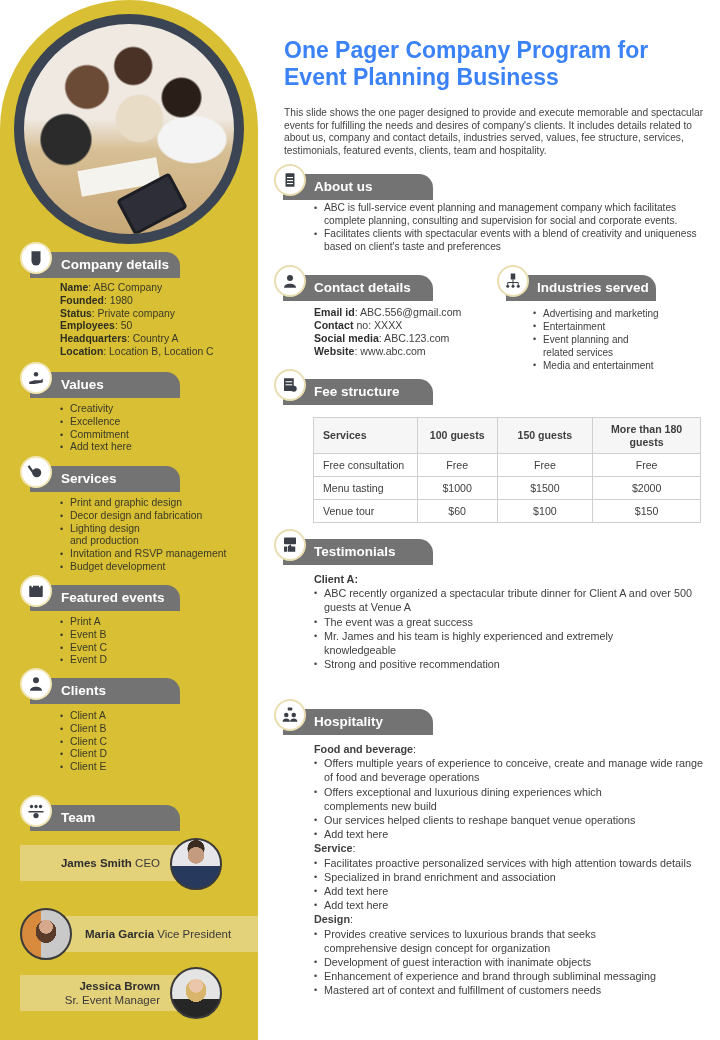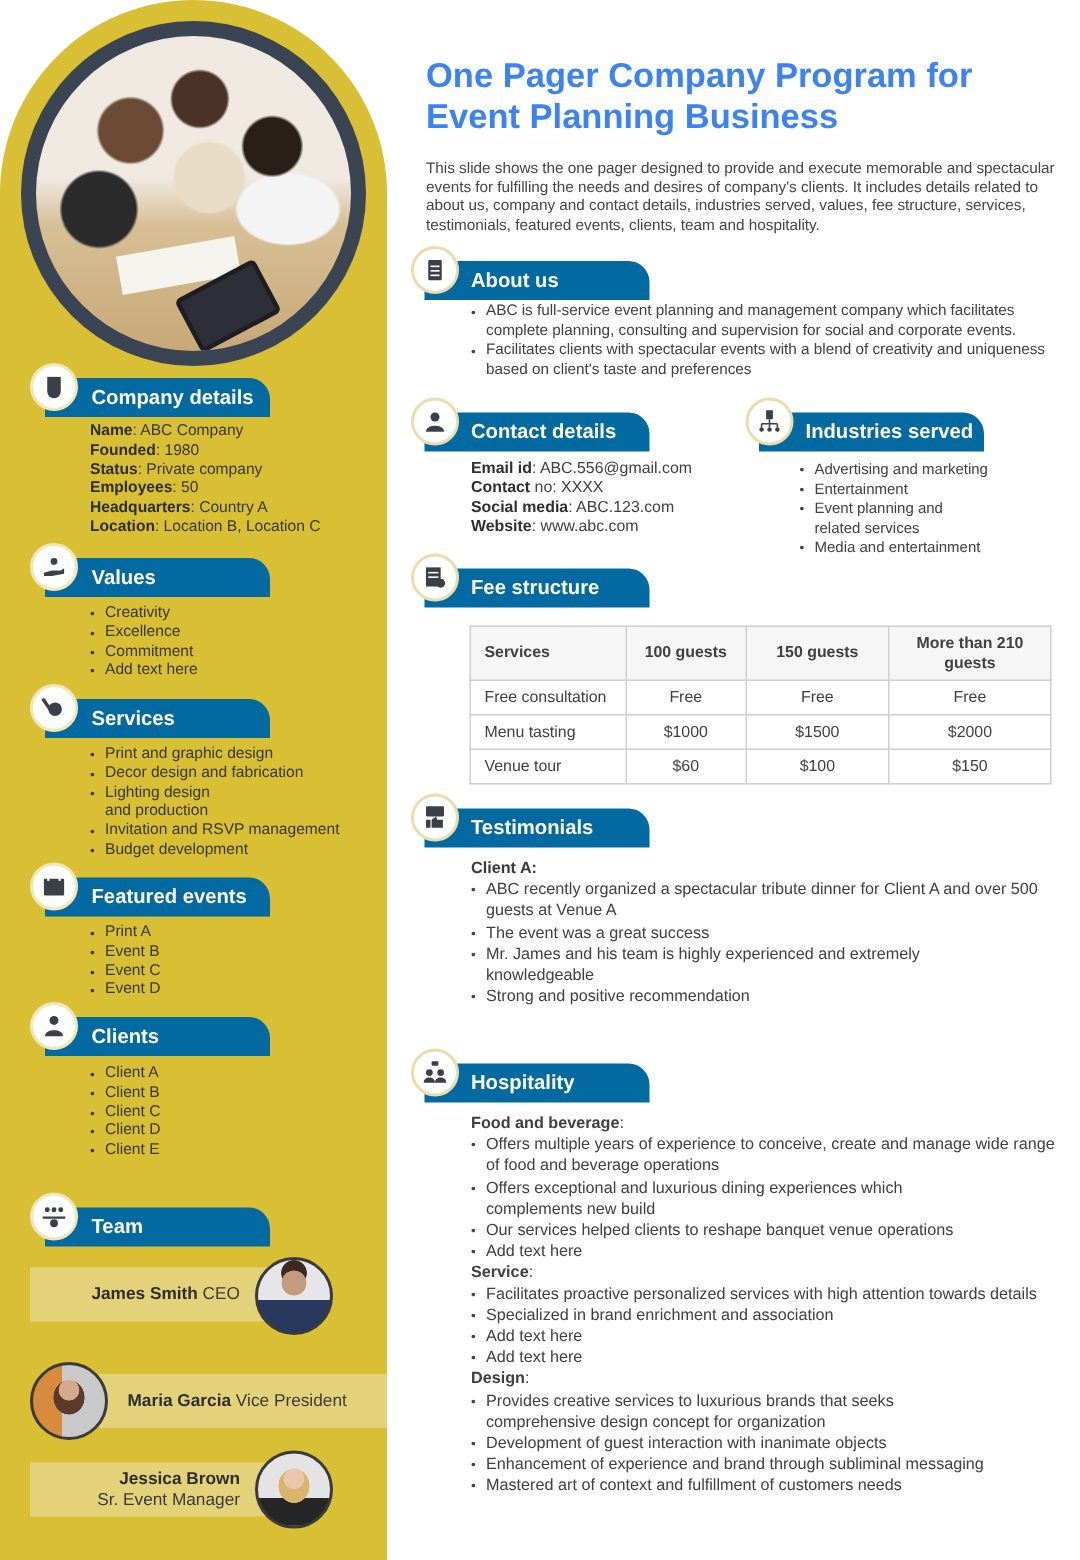--- a/index.html
+++ b/index.html
@@ -33,21 +33,21 @@
     background: #2e2e38; transform: rotate(-28deg); border-radius: 4px;
     border: 3px solid #1d1d24;
   }
   .photo .paper {
     position: absolute; left: 55px; top: 140px; width: 80px; height: 26px;
     background: #f5f3ee; transform: rotate(-10deg);
   }
 
   .section-head {
     position: absolute; height: 26px; width: 150px;
-    background: #0369a1; color: #ffffff;
+    background: #737373; color: #ffffff;
     border-top-right-radius: 14px;
     font-weight: bold; font-size: 13.5px; line-height: 26px; padding-left: 31px;
   }
   .icon-badge {
     position: absolute; width: 32px; height: 32px; border-radius: 50%;
     background: #ffffff; border: 2px solid #f1e6b6;
     display: flex; align-items: center; justify-content: center;
   }
   .icon-badge.right-col { border-color: #e9ddb0; }
   .icon-badge svg { width: 18px; height: 18px; fill: #3b3f47; }
@@ -300,21 +300,21 @@
       <rect x="6" y="7" width="9" height="1.4" fill="#fff"></rect>
       <rect x="6" y="11" width="9" height="1.4" fill="#fff"></rect>
     </svg>
 </div>
 <table class="fee">
   <thead>
     <tr>
       <th style="width:104px;">Services</th>
       <th style="width:80px;">100 guests</th>
       <th style="width:96px;margin-left:10px;">150 guests</th>
-      <th style="width:108px; padding:0 14px;">More than 210 guests</th>
+      <th style="width:108px; padding:0 14px;">More than 180 guests</th>
     </tr>
   </thead>
   <tbody>
     <tr>
       <td>Free consultation</td>
       <td>Free</td>
       <td>Free</td>
       <td>Free</td>
     </tr>
     <tr>

